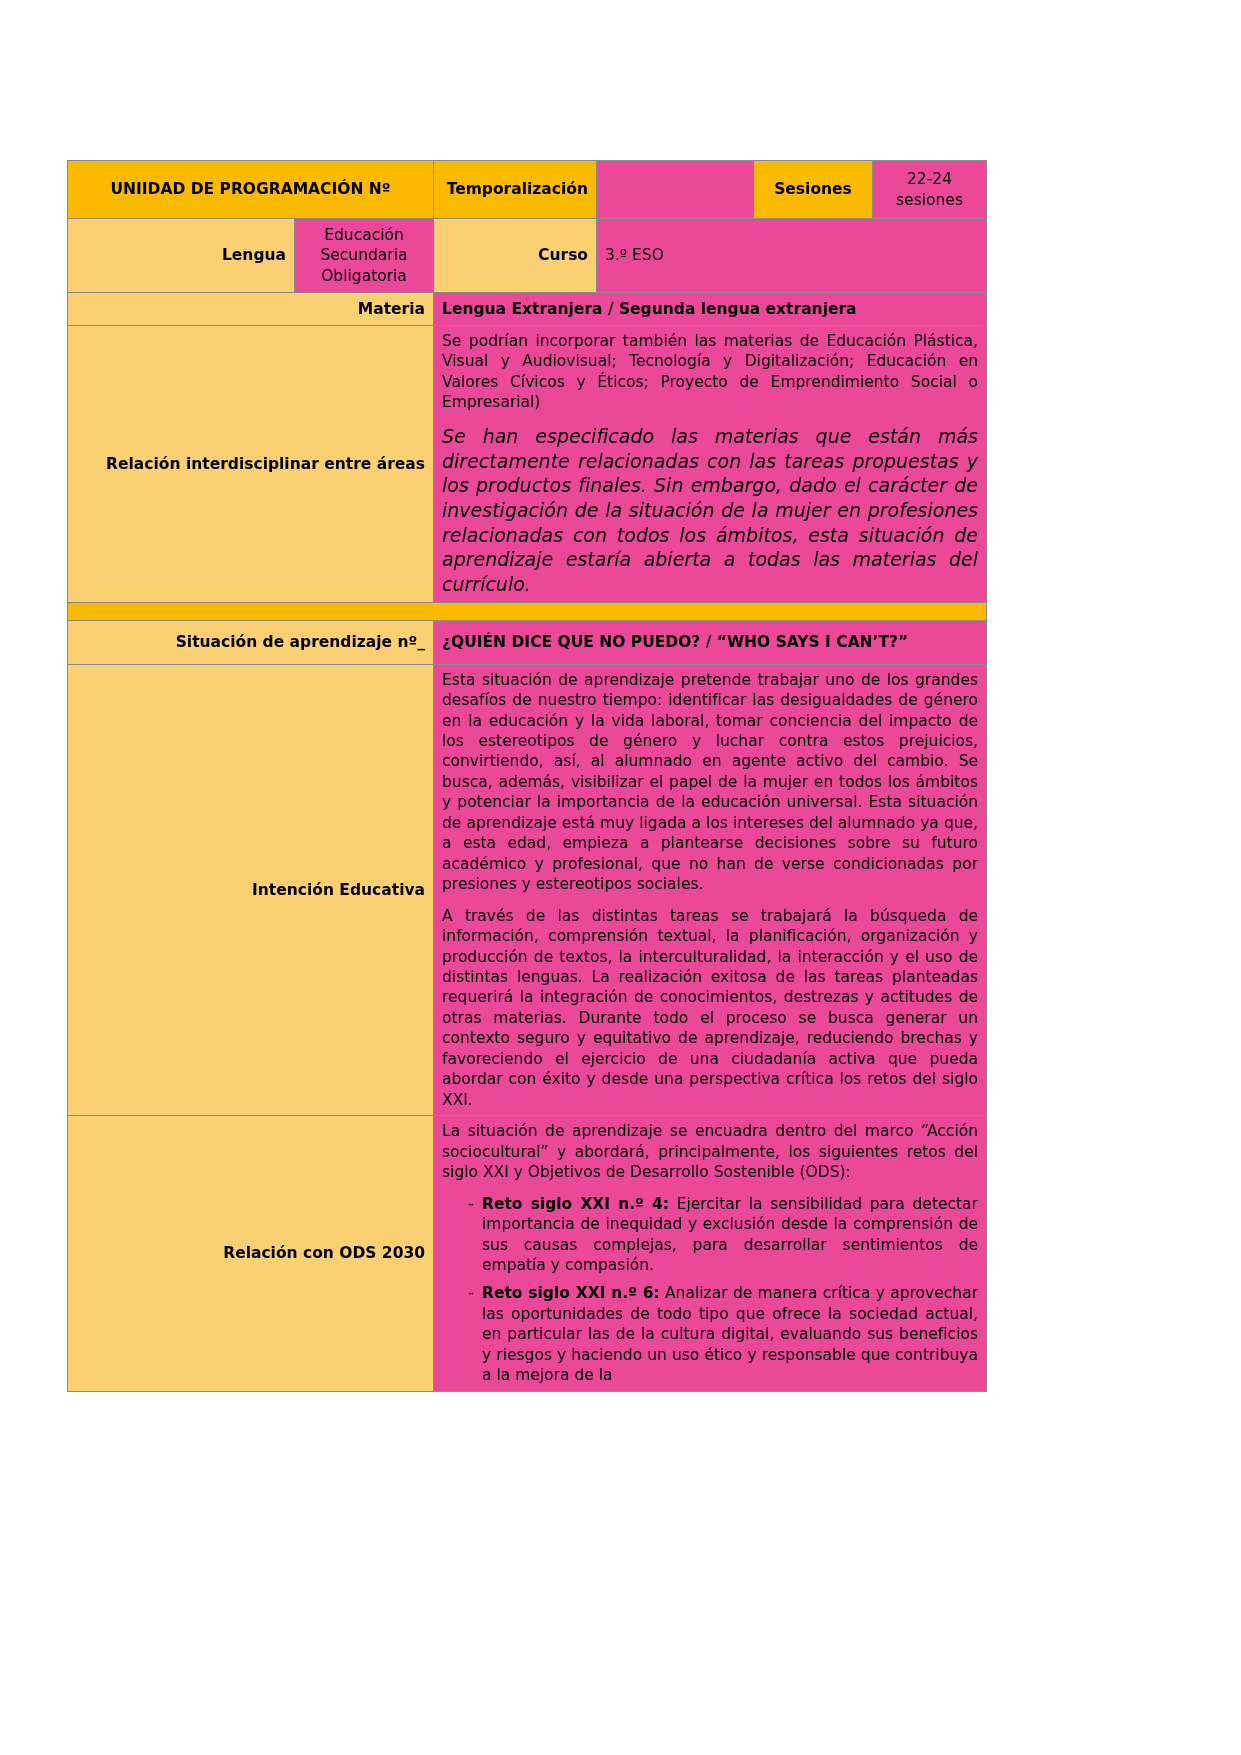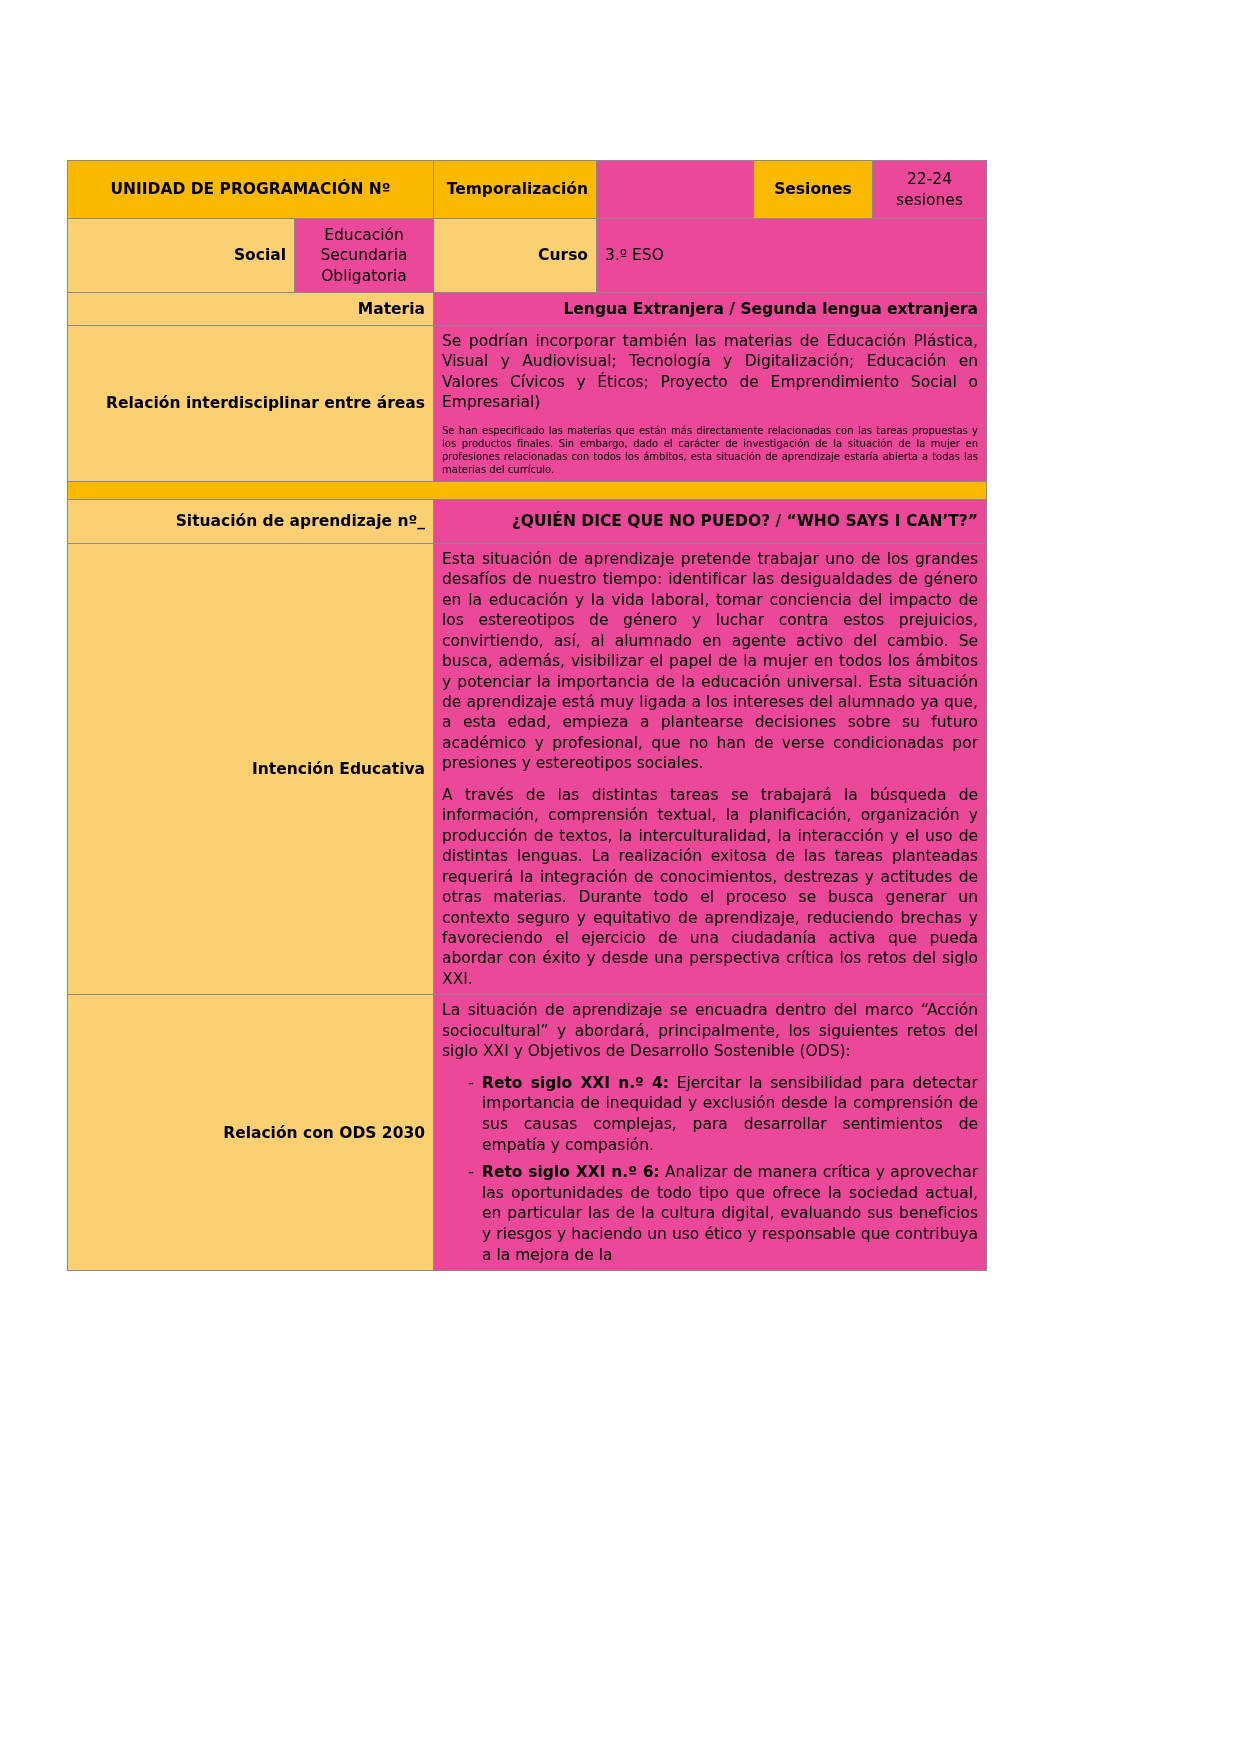--- a/index.html
+++ b/index.html
@@ -49,37 +49,38 @@
   .lbl-center {
     font-weight: bold;
     font-size: 16.5px;
     text-align: center;
   }
   .val-center {
     text-align: left;
     font-size: 17px;
   }
   .val-center-bold {
-    text-align: right;
+    text-align: left;
     font-weight: bold;
     font-size: 18px;
   }
   .body-text {
     text-align: justify;
     font-size: 16.5px;
     line-height: 1.35;
     padding: 7px 10px 7px 10px;
     vertical-align: top;
   }
   .body-text p {
     margin: 0 0 11px 0;
   }
   .body-text p:last-child { margin-bottom: 0; }
   .note-italic {
-    font-size: 10px;
+    font-style: italic;
+    font-size: 19px;
     line-height: 1.3;
     text-align: justify;
   }
   .vmid-label {
     vertical-align: middle;
   }
   .band {
     height: 18px;
     padding: 0;
     border: 1px solid #8a8a8a;
@@ -126,21 +127,21 @@
         <tr>
       <td class="c-orange lbl-center" colspan="2" style="height:58px;">UNIIDAD DE PROGRAMACIÓN Nº</td>
       <td class="c-orange lbl" style="height:58px;">Temporalización</td>
       <td class="c-white val-center"></td>
       <td class="c-orange lbl-center">Sesiones</td>
       <td class="c-white two-line">22-24
 sesiones</td>
     </tr>
 
     <tr>
-      <td class="c-amber lbl" style="height:74px;">Social</td>
+      <td class="c-amber lbl" style="height:74px;">Lengua</td>
       <td class="c-white edu-cell">Educación
 Secundaria
 Obligatoria</td>
       <td class="c-amber lbl">Curso</td>
       <td class="c-white val-center" colspan="3">3.º ESO</td>
     </tr>
 
     <tr>
       <td class="c-amber lbl" colspan="2" style="height:33px;">Materia</td>
       <td class="c-white val-center-bold" colspan="4">Lengua Extranjera / Segunda lengua extranjera</td>

